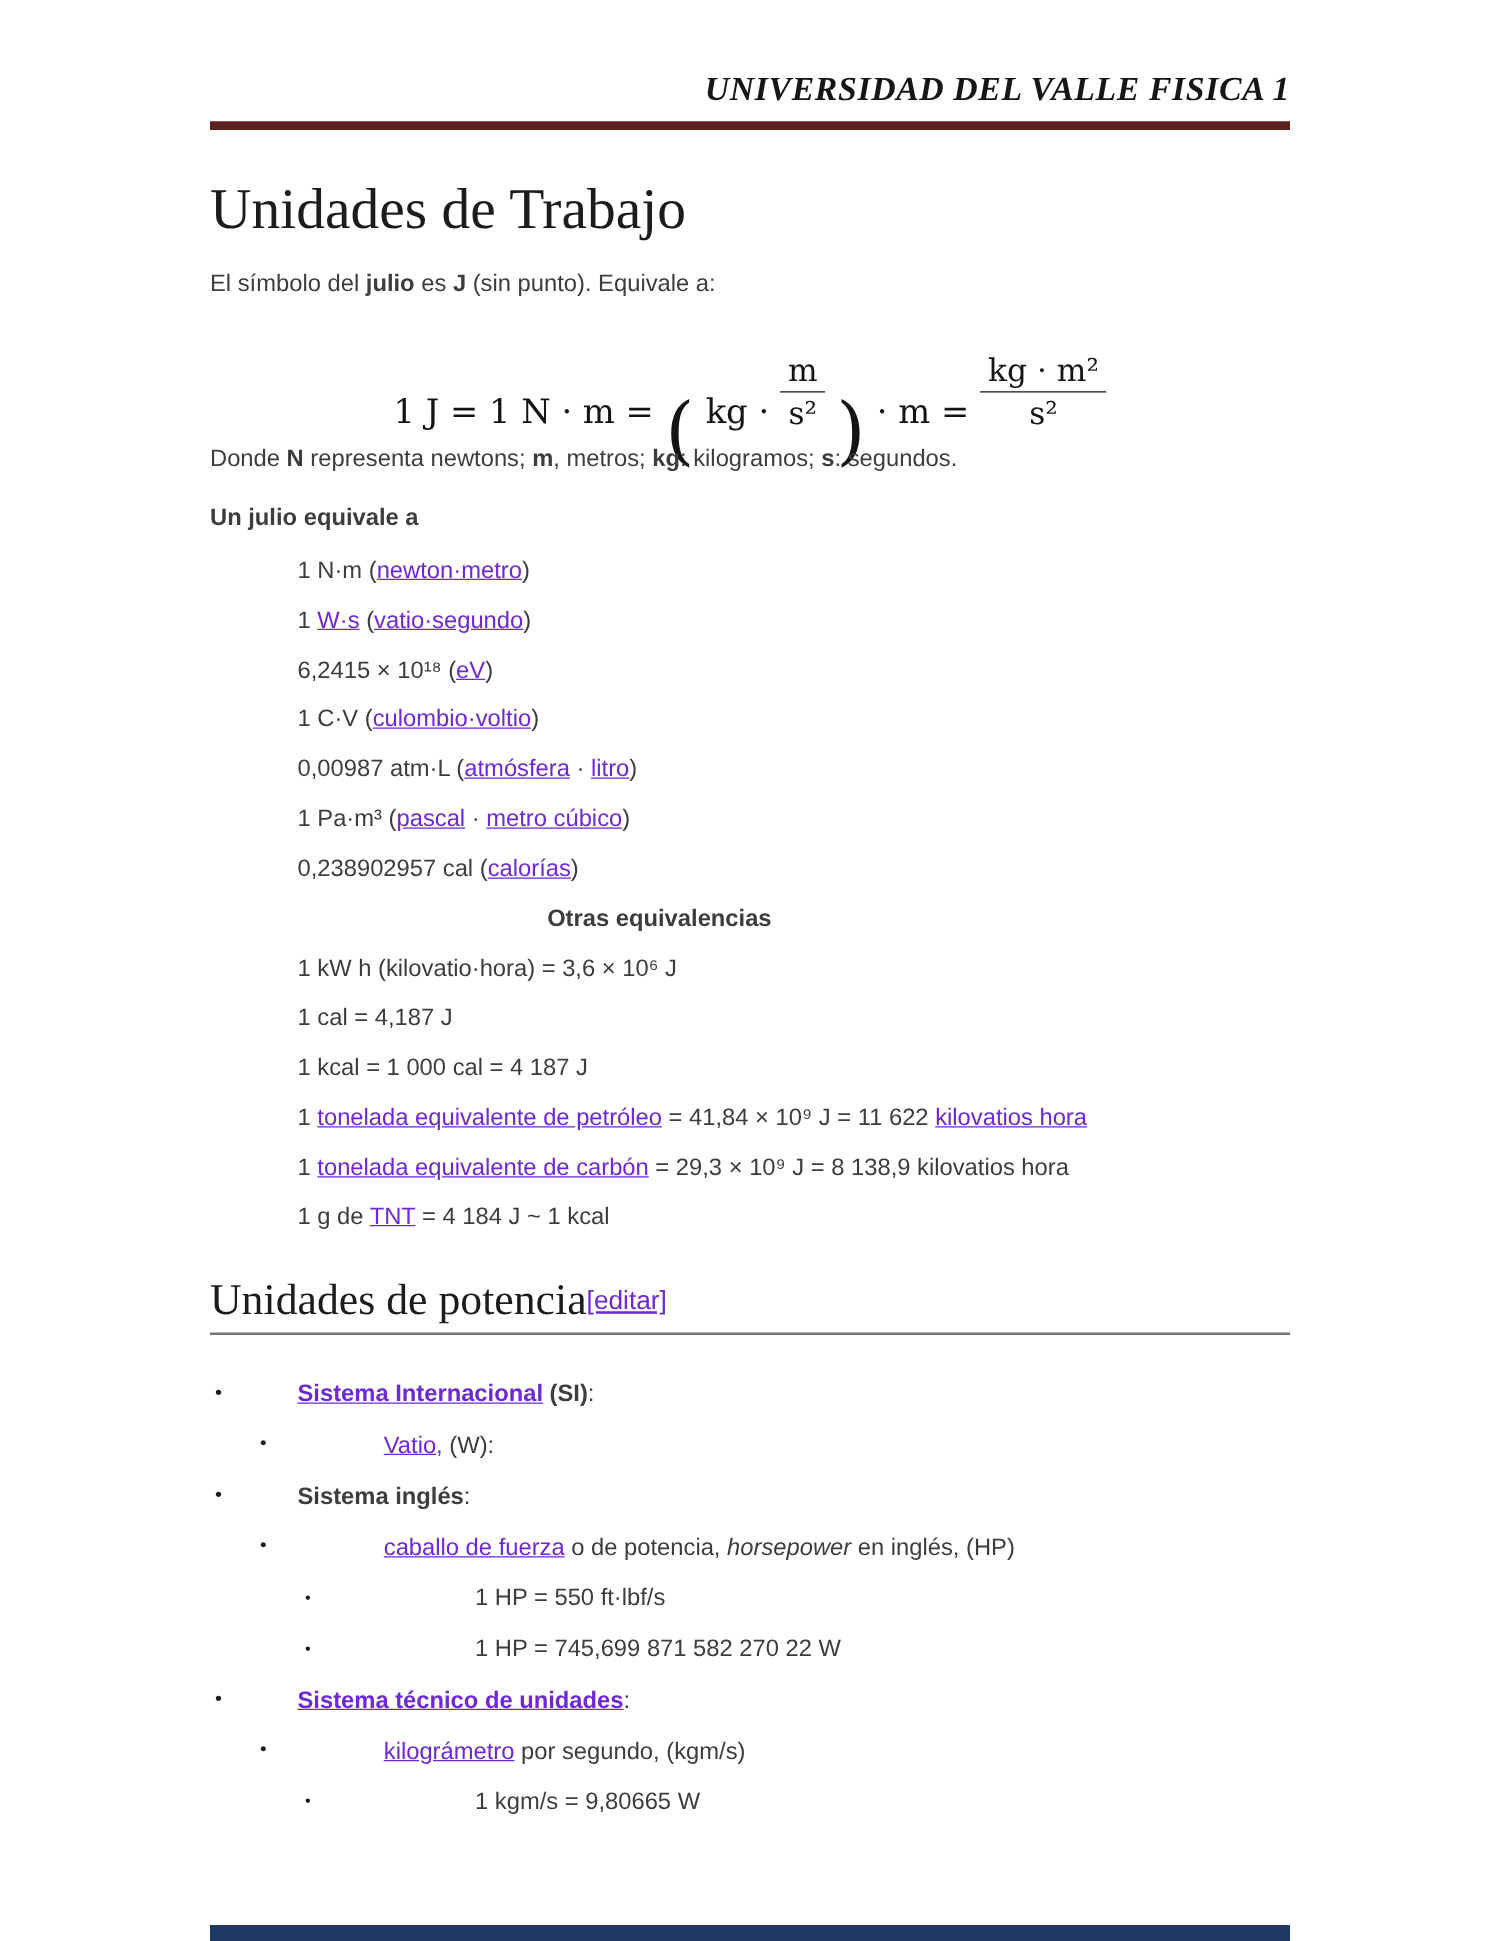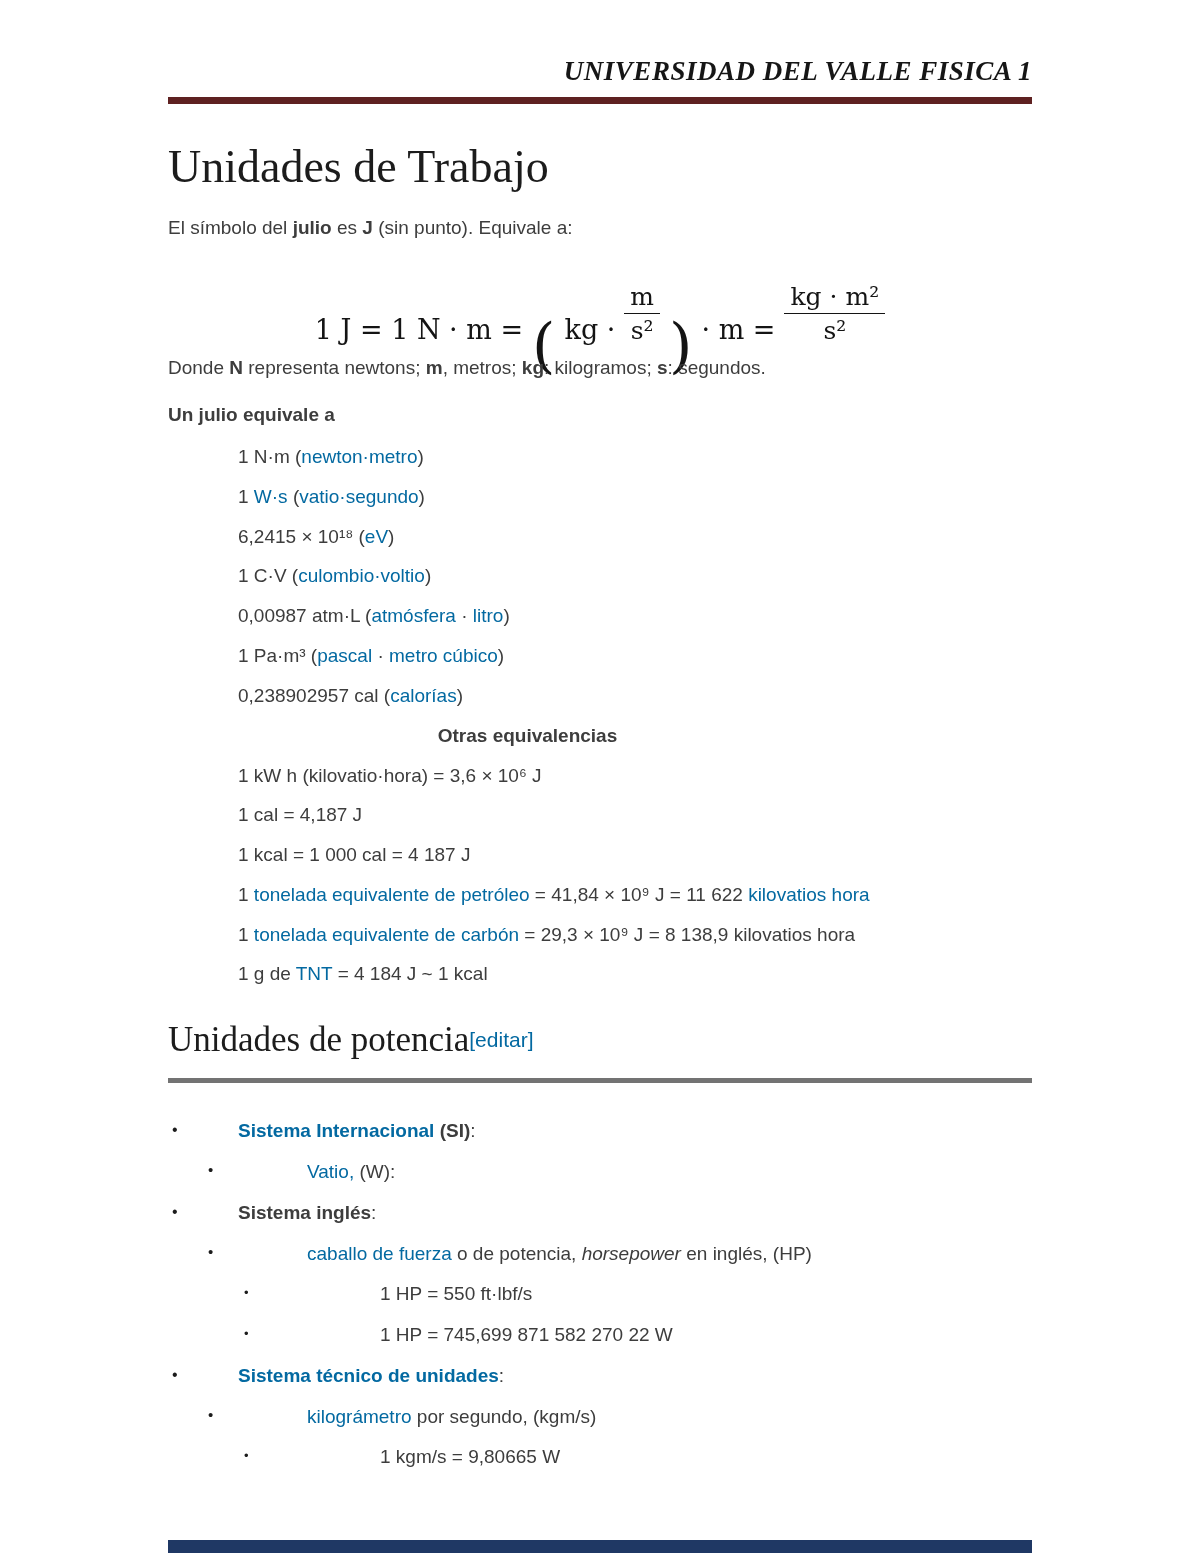--- a/index.html
+++ b/index.html
@@ -35,36 +35,37 @@
     font-size: 46px;
     color: #1c1c1c;
     margin: 36px 0 0 0;
   }
   h2.wiki-h2 {
     font-family: "Liberation Serif","DejaVu Serif",serif;
     font-weight: 400;
     font-size: 35px;
     color: #1c1c1c;
     margin: 34px 0 0 0;
-    padding-bottom: 18px;
-    border-bottom: 5px solid #737373;
+    padding-bottom: 6px;
+    border-bottom: 2px solid #737373;
   }
   h2.wiki-h2 .edit-link {
     font-family: "Liberation Sans","DejaVu Sans",sans-serif;
     font-size: 21px;
     position: relative;
     top: -4px;
   }
 
   p.para { margin: 22px 0 0 0; line-height: 1.35; }
   .bold { font-weight: bold; }
   .it { font-style: italic; }
 
   a.lnk {
-    color: #0369a1;
+    color: #6d28d9;
+    text-decoration: underline;
     cursor: pointer;
   }
 
   
   .formula {
     display: flex;
     align-items: flex-end;
     justify-content: center;
     gap: 9px;
     margin: 16px auto 8px auto;

